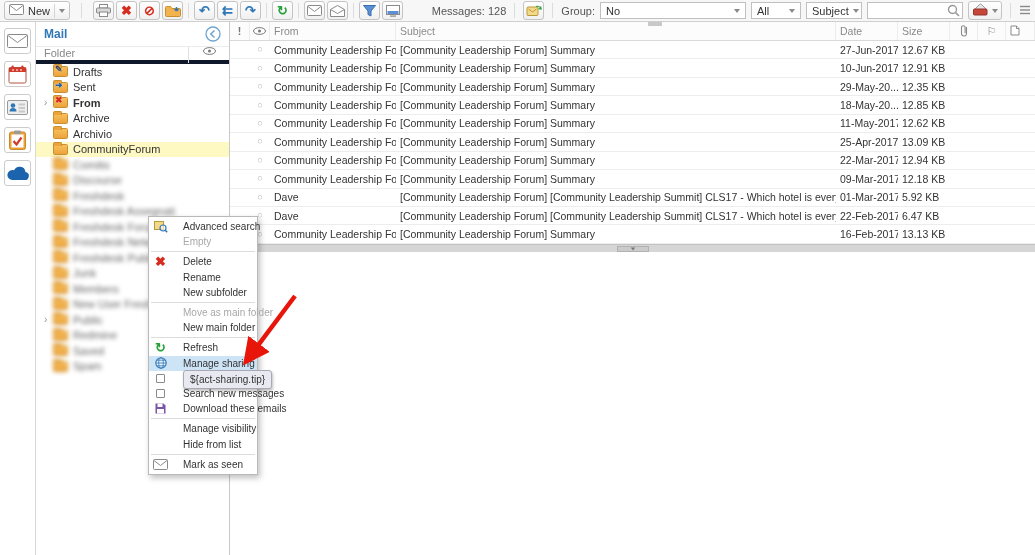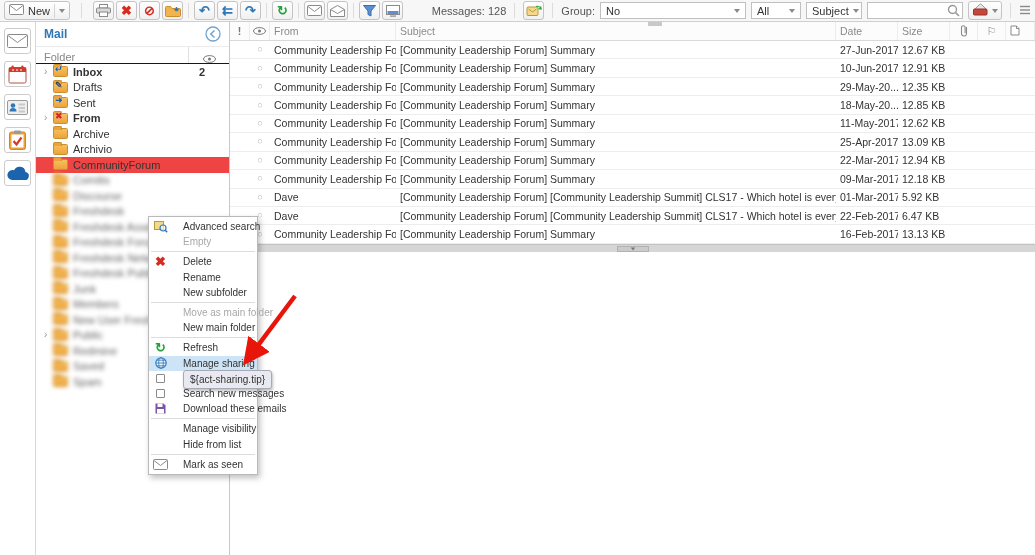--- a/index.html
+++ b/index.html
@@ -27,26 +27,26 @@
 
 .rail{position:absolute;left:0;top:22px;bottom:0;width:36px;background:#fff;border-right:1px solid #d8d8d8;display:flex;flex-direction:column;align-items:center;padding-top:6px;gap:7px;z-index:1}
 .rail-btn{width:27px;height:26px;border:1px solid #ccc;border-radius:3px;background:#fff;display:flex;align-items:center;justify-content:center}
 .cal-day{position:absolute;left:0;top:51px;width:36px;text-align:center;font-size:8.5px;font-weight:bold;color:#333;pointer-events:none}
 
 
 .sidepanel{position:absolute;left:36px;top:22px;bottom:0;width:194px;background:#fff;border-right:1px solid #c9c9c9;z-index:1}
 .sp-head{height:25px;display:flex;align-items:center;padding:0 8px;border-bottom:1px solid #ececec}
 .sp-title{color:#2f77b6;font-weight:bold;font-size:12px}
 .sp-collapse{margin-left:auto;cursor:pointer;display:flex}
-.sp-sub{height:17px;display:flex;align-items:flex-end;padding:0 0 0 8px;border-bottom:1px solid #0f172a;color:#888}
+.sp-sub{height:17px;display:flex;align-items:flex-start;padding:0 0 0 8px;border-bottom:4px solid #0f172a;color:#888}
 .sp-sub .sp-div{margin-left:auto;width:1px;height:16px;background:#e0e0e0}
 .sp-eye{width:40px;display:flex;justify-content:center;cursor:pointer}
 .folders{position:absolute;top:42px;left:0;right:0;bottom:0;overflow:hidden}
 .frow{height:15.5px;display:flex;align-items:center;padding-left:8px;position:relative;cursor:pointer;white-space:nowrap}
-.frow.selected{background:#ef4444}
+.frow.selected{background:#fef9c3}
 .twisty{width:9px;flex:none;color:#999;font-size:10px;line-height:1}
 .twisty::before{content:"\203A"}
 .ficon{width:15px;height:11px;background:linear-gradient(#f6c05c,#eda33c);border:1px solid #c98f2e;border-radius:1.5px;position:relative;margin-right:5px;flex:none}
 .ficon::before{content:"";position:absolute;top:-3px;left:-1px;width:7px;height:3px;background:#eda33c;border:1px solid #c98f2e;border-bottom:none;border-radius:2px 2px 0 0}
 .ficon::after{position:absolute;left:1px;top:-2px;font-size:9px;font-weight:bold;line-height:1;text-shadow:0 0 1px #fff}
 .icon-inbox .ficon::after{content:"\21B5";color:#1b5faa}
 .icon-drafts .ficon::after{content:"\270E";color:#44484d}
 .icon-sent .ficon::after{content:"\279C";color:#1b5faa}
 .icon-spam .ficon::after{content:"\2298";color:#d62b1f}
 .icon-trash .ficon::after{content:"\2716";color:#d62b1f}
@@ -277,26 +277,20 @@
     <span class="sp-div"></span>
     <span class="sp-eye">
         <svg width="13" height="8" viewBox="0 0 13 8">
           <ellipse cx="6.5" cy="4" rx="6" ry="3.4" fill="none" stroke="#777"></ellipse>
           <circle cx="6.5" cy="4" r="1.5" fill="#777"></circle>
         </svg>
       </span>
   </div>
   <div class="folders">
 
-  <div class="frow bold icon-inbox">
-        <span class="twisty"></span>
-        <span class="ficon"></span>
-        <span class="flabel">Inbox</span>
-        <span class="fcount">2</span>
-      </div>
       <div class="frow icon-drafts">
         <span class="twisty" style="visibility: hidden;"></span>
         <span class="ficon"></span>
         <span class="flabel">Drafts</span>
         <span class="fcount"></span>
       </div>
       <div class="frow icon-sent">
         <span class="twisty" style="visibility: hidden;"></span>
         <span class="ficon"></span>
         <span class="flabel">Sent</span>

